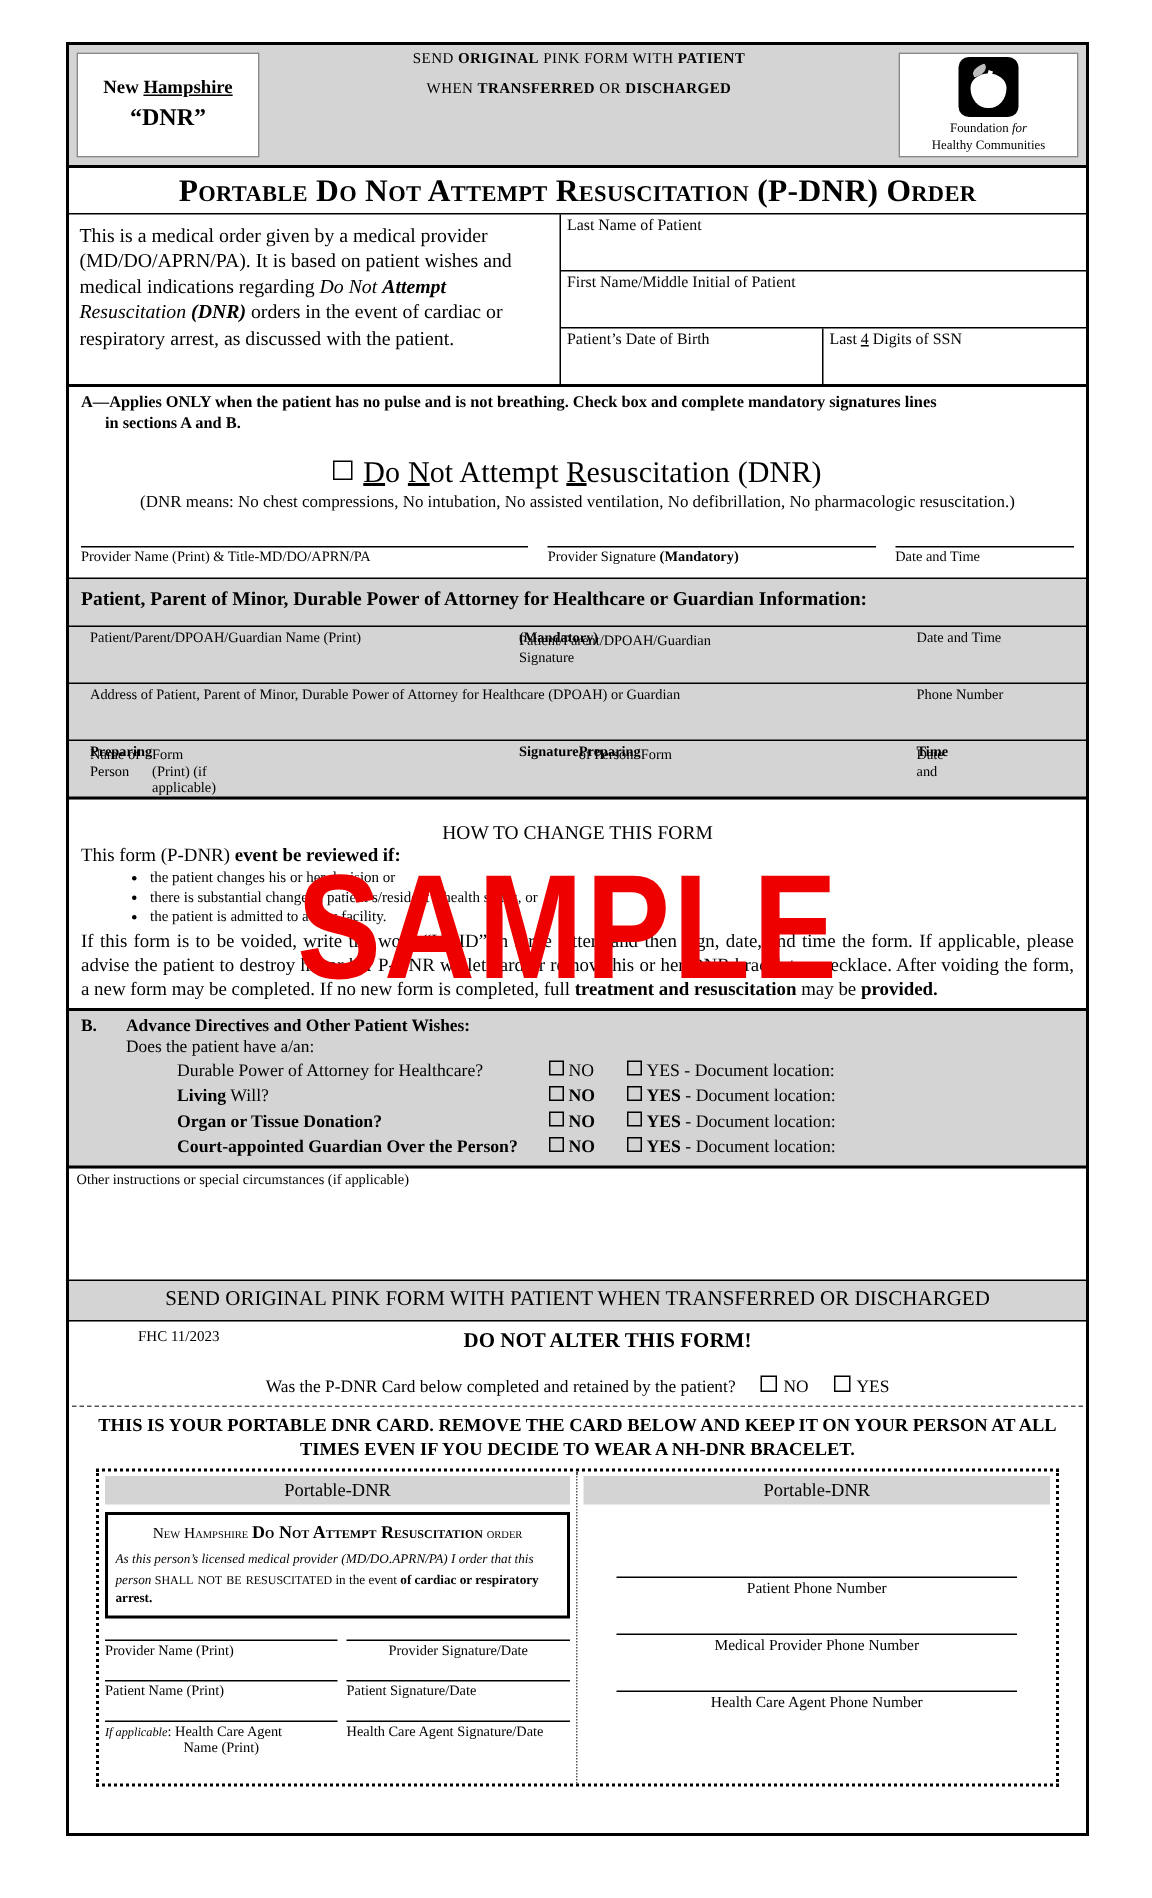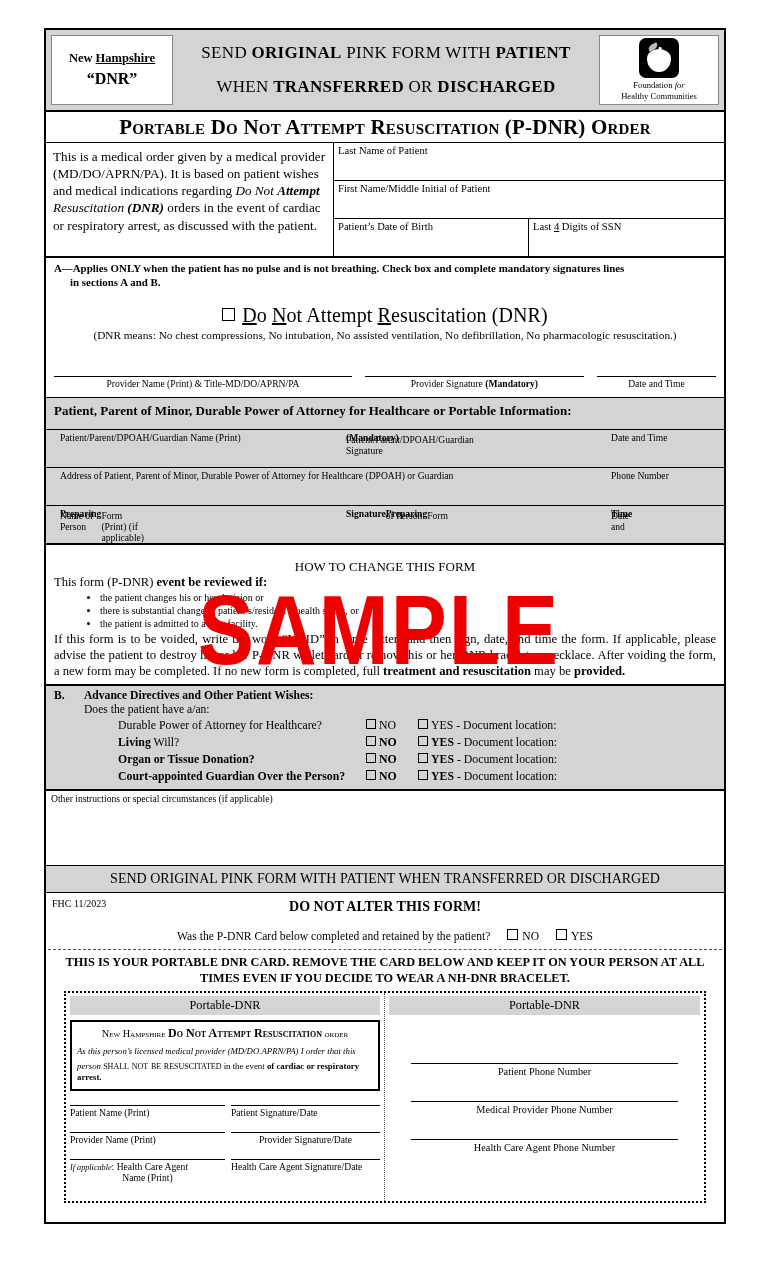--- a/index.html
+++ b/index.html
@@ -47,23 +47,22 @@
     line-height: 1.45;
   }
   .hdr-nh .l1 { font-size: 12.5px; font-weight: 700; }
   .hdr-nh .l1 u { text-decoration: underline; }
   .hdr-nh .l2 { font-size: 16px; font-weight: 700; }
   .hdr-mid {
     flex: 1;
     display: flex;
     flex-direction: column;
     align-items: center;
-    justify-content: center;
     text-align: center;
-    font-size: 17px;
+    font-size: 10px;
     letter-spacing: .3px;
     line-height: 2.0;
   }
   .hdr-mid b { font-weight: 700; }
   .hdr-logo {
     width: 118px;
     margin: 5px 5px 5px 6px;
     background: #fff;
     border: 1px solid #888;
     display: flex;
@@ -107,21 +106,21 @@
     font-size: 21px;
     font-variant: small-caps;
     font-weight: 700;
     letter-spacing: .2px;
     white-space: nowrap;
   }
 
   
   .intro { display: flex; border-bottom: 2px solid #000; }
   .intro-l {
-    width: 288px;
+    width: 328px;
     border-right: 1px solid #000;
     padding: 5px 7px 4px 7px;
     font-size: 13.2px;
     line-height: 1.30;
     box-sizing: border-box;
   }
   .intro-l i { font-style: italic; }
   .intro-l b { font-weight: 700; }
   .intro-r { flex: 1; display: flex; flex-direction: column; }
   .fld {
@@ -145,21 +144,21 @@
   }
   .dnr-line .box {
     display: inline-block;
     width: 11px; height: 11px;
     border: 1.4px solid #000;
     margin-right: 7px;
     vertical-align: 1px;
   }
   .dnr-sub { text-align: center; font-size: 11.3px; margin-top: 2px; }
   .sig3 { display: flex; margin-top: 23px; padding-bottom: 2px; }
-  .sig3 > div { text-align: center; font-size: 9.6px; margin-top: 12px; }
+  .sig3 > div { text-align: left; font-size: 9.6px; }
   .sigline { border-top: 1px solid #000; padding-top: 1px; }
   .s-a { width: 45%; }
   .s-b { width: 33%; margin-left: 2%; }
   .s-c { width: 18%; margin-left: 2%; }
   .sigline b { font-weight: 700; }
 
   
   .secP { background: #d4d4d4; border-bottom: 2px solid #000; }
   .secP-title { font-size: 13px; font-weight: 700; padding: 5px 0 0 8px; }
   .secP-title b { font-weight: 700; }
@@ -222,21 +221,21 @@
   .dimtxt { font-weight: 400; }
 
   
   .secO { height: 72px; border-bottom: 1px solid #000; padding: 2px 0 0 5px; font-size: 9.6px; }
   .banner {
     height: 26px; background: #d4d4d4;
     border-bottom: 1px solid #000;
     display: flex; align-items: center; justify-content: center;
     font-size: 14px;
   }
-  .fhcrow { position: relative; height: 26px; }
+  .fhcrow { position: relative; height: 26px; margin-left: 40px; }
   .fhcrow .left { position: absolute; left: 6px; top: 5px; font-size: 10px; }
   .fhcrow .mid { text-align: center; font-size: 14px; font-weight: 700; padding-top: 6px; }
   .cardq { text-align: center; font-size: 11.6px; padding: 10px 0 6px 0; }
   .cardq .cb { display:inline-block; width:9px; height:9px; border:1px solid #000; margin: 0 4px 0 14px; }
   .dashsep { border-top: 1px dashed #555; margin: 0 2px; }
   .cardhead { text-align: center; font-size: 12.3px; font-weight: 700; line-height: 1.32; padding: 4px 14px 5px 14px; }
 
   .cardwrap {
     margin: 0 18px 0 18px;
     border: 2px dotted #000;
@@ -321,21 +320,21 @@
       <div class="s-b">
           <div class="sigline"><span>Provider  Signature </span><b>(Mandatory)</b></div>
         </div>
       <div class="s-c">
           <div class="sigline">Date and Time</div>
         </div>
     </div>
   </div>
 
   <div class="secP">
-    <div class="secP-title ptop"><span>Patient, </span><b>Parent</b><span> of Minor, Durable Power  of Attorney for  </span><b>Healthcare</b><span> or  </span><b>Portable Information:</b></div>
+    <div class="secP-title ptop"><span>Patient, </span><b>Parent</b><span> of Minor, Durable Power  of Attorney for  </span><b>Healthcare</b><span> or  </span><b>Guardian Information:</b></div>
     <div class="prow">
       <span class="c1">Patient/Parent/DPOAH/Guardian Name (Print)</span>
       <span class="c2"><span>Patient/Parent/DPOAH/Guardian Signature </span><b>(Mandatory)</b></span>
       <span class="c3">Date and Time</span>
     </div>
     <div class="prow">
       <span class="c1">Address of Patient, Parent of Minor, Durable Power of Attorney for Healthcare (DPOAH) or Guardian</span>
       <span class="c3">Phone Number</span>
     </div>
     <div class="prow">
@@ -411,26 +410,26 @@
   </div>
 
   <div class="cardwrap">
     <div class="cardL">
       <div class="cardtitle">Portable-DNR</div>
       <div class="orderbox">
         <div class="l1"><span>New Hampshire </span><b>Do Not Attempt Resuscitation</b><span> order</span></div>
         <div class="l2"><i>As this person’s licensed medical provider (MD/DO.APRN/PA) I order that this person </i><span class="sc">shall not be resuscitated</span><span> in the event </span><b>of cardiac or respiratory arrest.</b></div>
       </div>
       <div class="crow">
+        <div>Provider Name (Print)</div>
+        <div class="sp ctr">Provider Signature/Date</div>
+      </div>
+      <div class="crow">
         <div>Patient Name (Print)</div>
         <div class="sp">Patient Signature/Date</div>
-      </div>
-      <div class="crow">
-        <div>Provider Name (Print)</div>
-        <div class="sp ctr">Provider Signature/Date</div>
       </div>
       <div class="crow">
         <div><span class="ital">If applicable</span><span>: Health Care Agent</span><div class="ctr">Name (Print)</div></div>
         <div class="sp">Health Care Agent Signature/Date</div>
       </div>
     </div>
     <div class="cardR">
       <div class="cardtitle">Portable-DNR</div>
       <div class="phgap"></div>
       <div class="phgap"></div>

